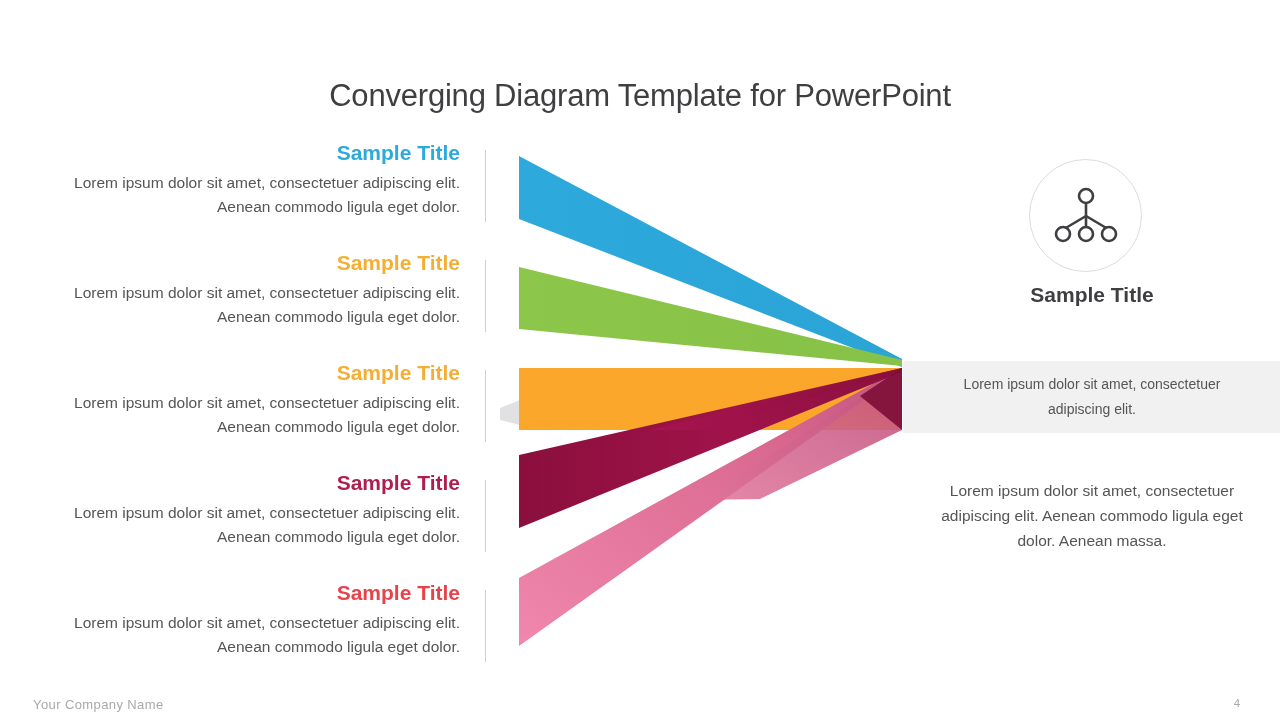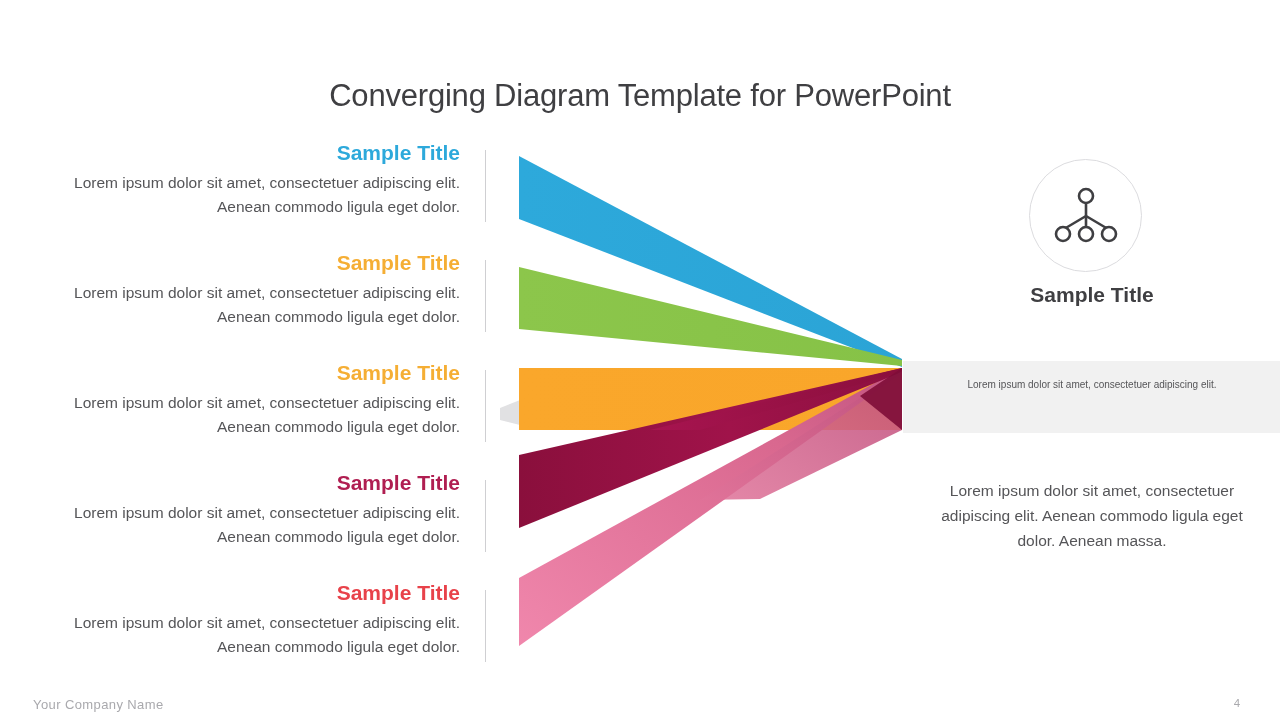--- a/index.html
+++ b/index.html
@@ -106,21 +106,21 @@
     width: 377px;
     height: 72px;
     background: #f1f1f1;
   }
   .gray-panel-text {
     position: absolute;
     left: 932px;
     top: 372px;
     width: 320px;
     text-align: center;
-    font-size: 10px;
+    font-size: 14px;
     line-height: 25px;
     color: #555558;
   }
   .right-body {
     position: absolute;
     left: 932px;
     top: 478px;
     width: 320px;
     text-align: center;
     font-size: 15.5px;

